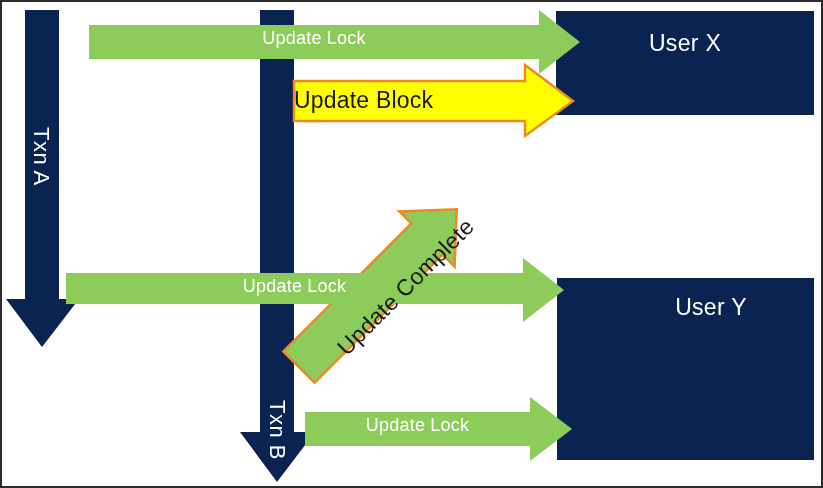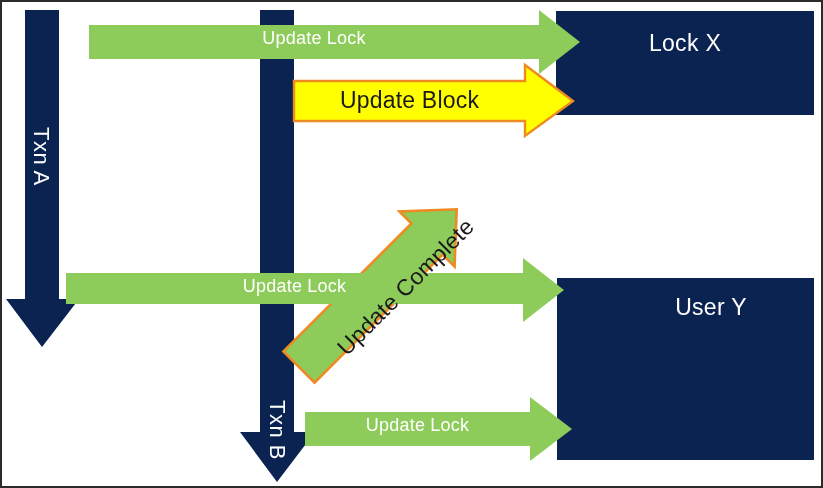--- a/index.html
+++ b/index.html
@@ -98,31 +98,31 @@
     <g>
       <polygon points="64,271 521,271 521,256 562,288 521,320 521,302 64,302" fill="#8DCB5A"></polygon>
     </g>
 
     <g>
       <polygon points="303,410 528,410 528,395 570,427 528,459 528,444 303,444" fill="#8DCB5A"></polygon>
     </g>
 
   </svg>
 
-  <div class="lbl user-label" style="left:554px; top:28px; width:258px; text-align:center;">Lock X</div>
+  <div class="lbl user-label" style="left:554px; top:28px; width:258px; text-align:center;">User X</div>
 
   <div class="lbl user-label" style="left:555px; top:292px; width:308px; text-align:center;">User Y</div>
 
   <div class="lbl txn-label" style="left:52px; top:125px; transform: rotate(90deg);">Txn A</div>
 
   <div class="lbl txn-label" style="left:288px; top:398px; transform: rotate(90deg);">Txn B</div>
 
   <div class="lbl arrow-label-light" style="left:87px; top:26px; width:450px; text-align:center;">Update Lock</div>
 
-  <div class="lbl arrow-label-dark" style="left:292px; top:85px; width:231px; text-align:center;">Update Block</div>
+  <div class="lbl arrow-label-dark" style="left:292px; top:85px; width:231px; ">Update Block</div>
 
   <div class="lbl diag-label" style="left:330px; top:340px; transform: rotate(-45deg);">Update Complete</div>
 
   <div class="lbl arrow-label-light" style="left:64px; top:274px; width:457px; text-align:center;">Update Lock</div>
 
   <div class="lbl arrow-label-light" style="left:303px; top:413px; width:225px; text-align:center;">Update Lock</div>
 
 </div>
 
 </body></html>

